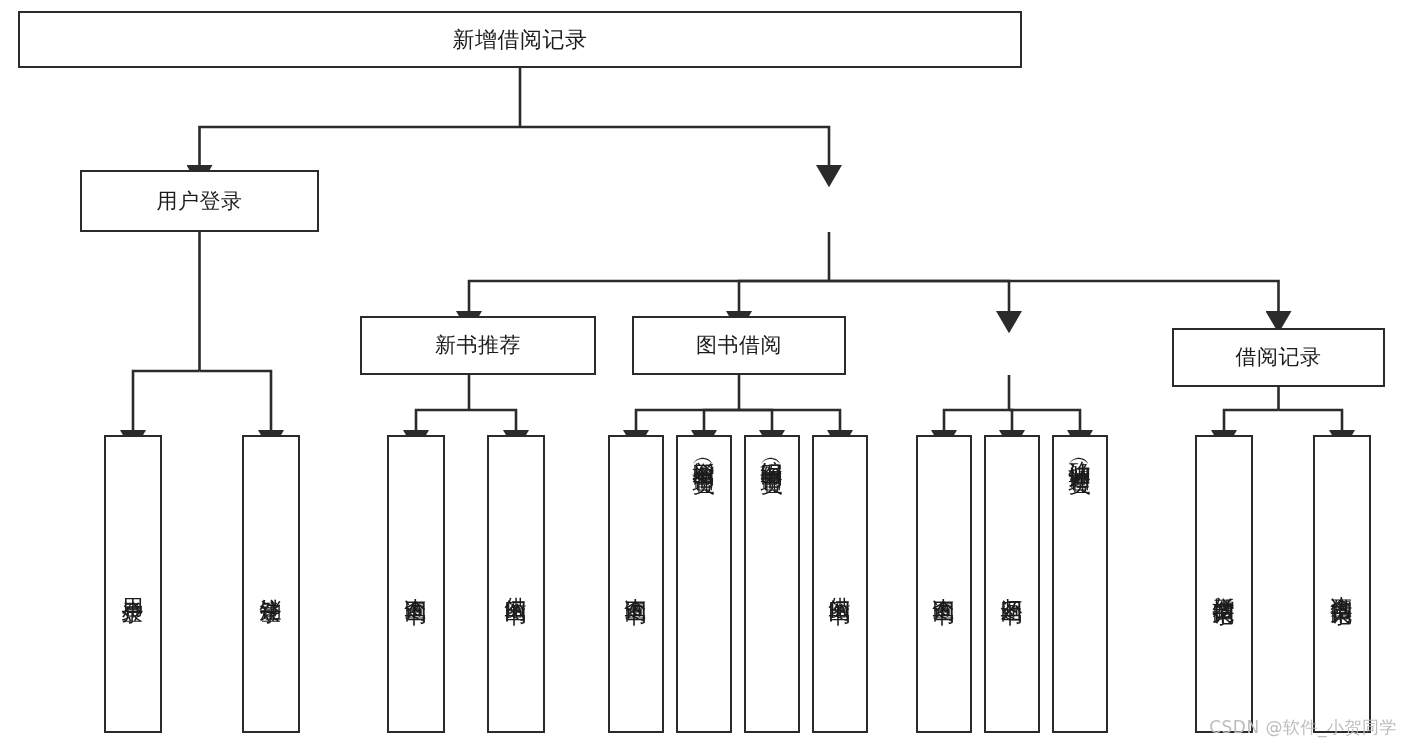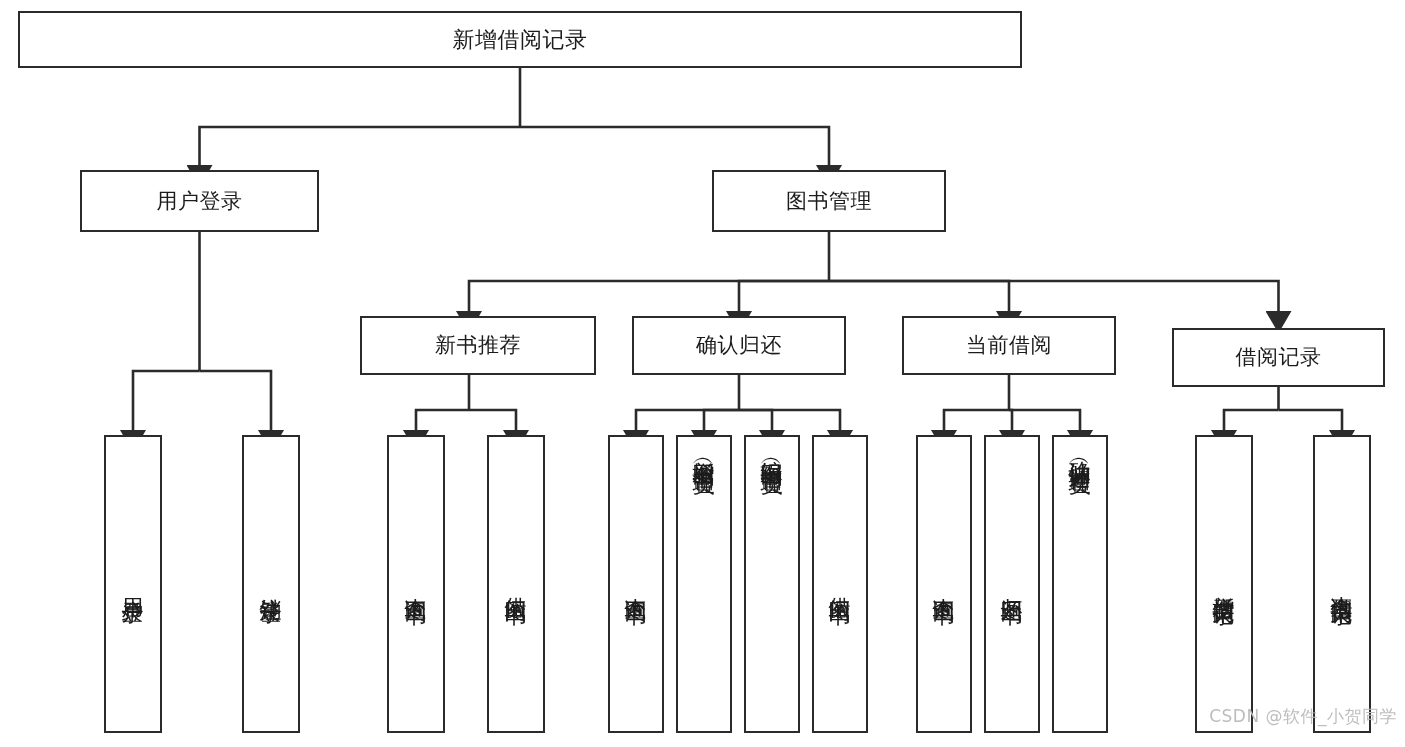--- a/index.html
+++ b/index.html
@@ -62,21 +62,21 @@
     letter-spacing: 2px;
     white-space: nowrap;
   }
   .node.vert.centered {
     align-items: center;
     padding-top: 0;
   }
   #watermark {
     position: absolute;
     right: 8px;
-    bottom: 19px;
+    bottom: 8px;
     font-size: 17px;
     color: #bdbdbd;
     white-space: nowrap;
     letter-spacing: 0.5px;
     user-select: none;
   }
 </style>
 </head>
 <body>
 
@@ -118,32 +118,26 @@
       </g>
   </svg>
 
   <div class="node horiz root" style="left: 18px; top: 11px; width: 1004px; height: 57px;">
     <span class="label">新增借阅记录</span>
   </div>
 
   <div class="node horiz" style="left: 80px; top: 170px; width: 239px; height: 62px;">
     <span class="label">用户登录</span>
   </div>
-  <div class="node horiz" style="left: 712px; top: 170px; width: 234px; height: 62px;">
-    <span class="label">图书管理</span>
-  </div>
 
   <div class="node horiz" style="left: 360px; top: 316px; width: 236px; height: 59px;">
     <span class="label">新书推荐</span>
   </div>
   <div class="node horiz" style="left: 632px; top: 316px; width: 214px; height: 59px;">
-    <span class="label">确认归还</span>
-  </div>
-  <div class="node horiz" style="left: 902px; top: 316px; width: 214px; height: 59px;">
-    <span class="label">当前借阅</span>
+    <span class="label">图书借阅</span>
   </div>
   <div class="node horiz" style="left: 1172px; top: 328px; width: 213px; height: 59px;">
     <span class="label">借阅记录</span>
   </div>
 
   <div class="node vert centered" style="left: 104px; top: 435px; width: 58px; height: 298px;">
     <span class="label">用户登录</span>
   </div>
   <div class="node vert centered" style="left: 242px; top: 435px; width: 58px; height: 298px;">
     <span class="label">注销登录</span>

